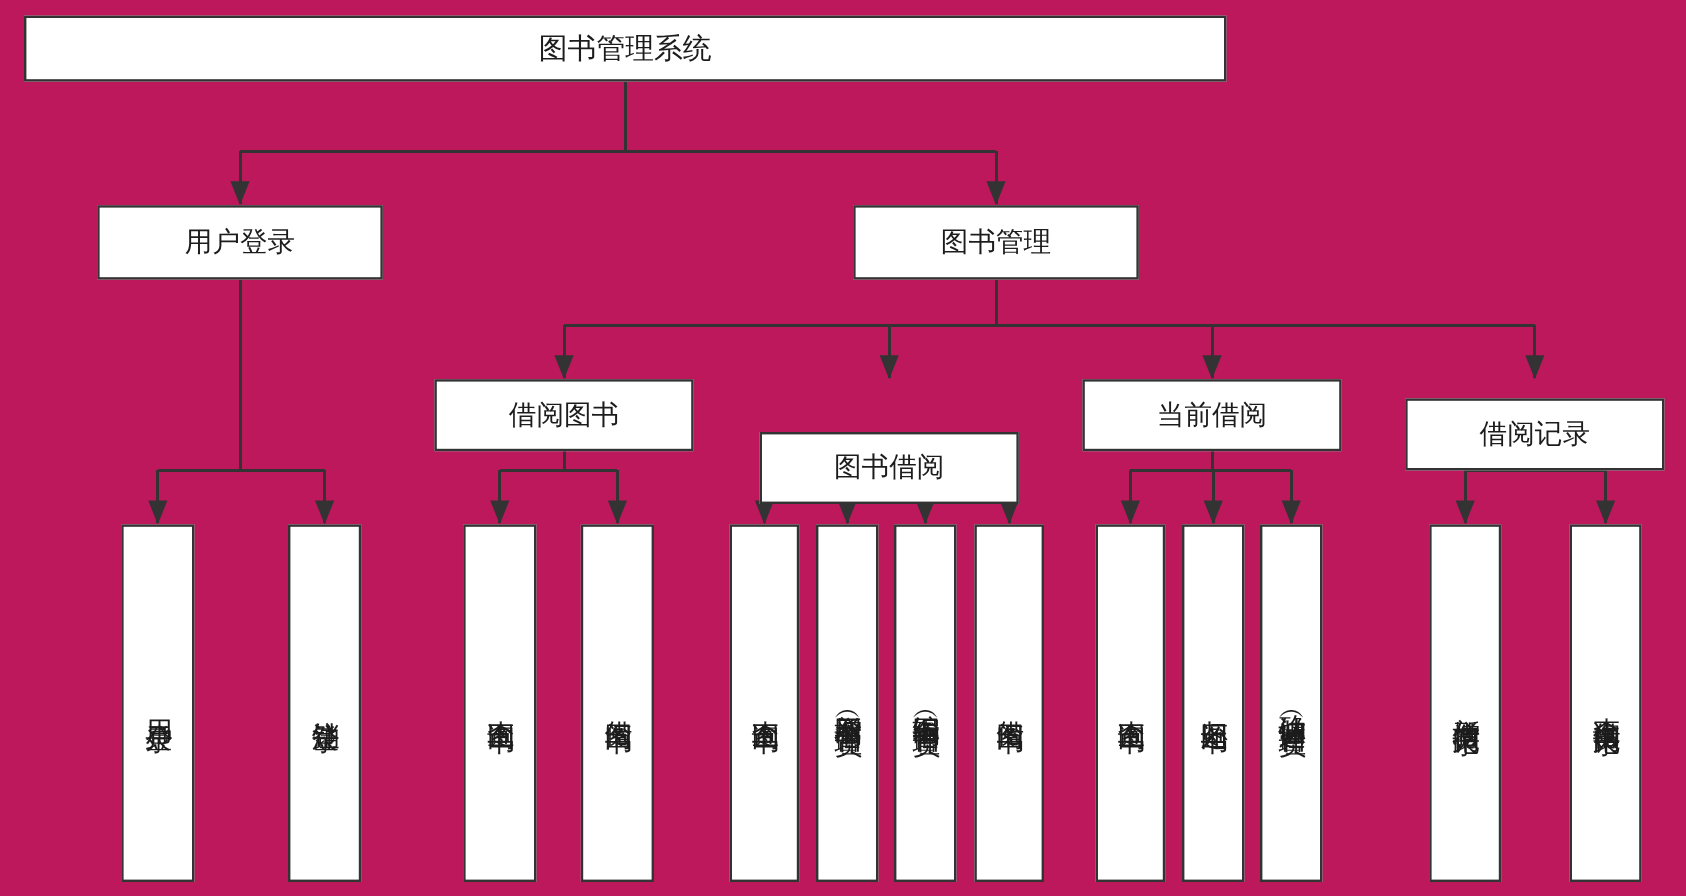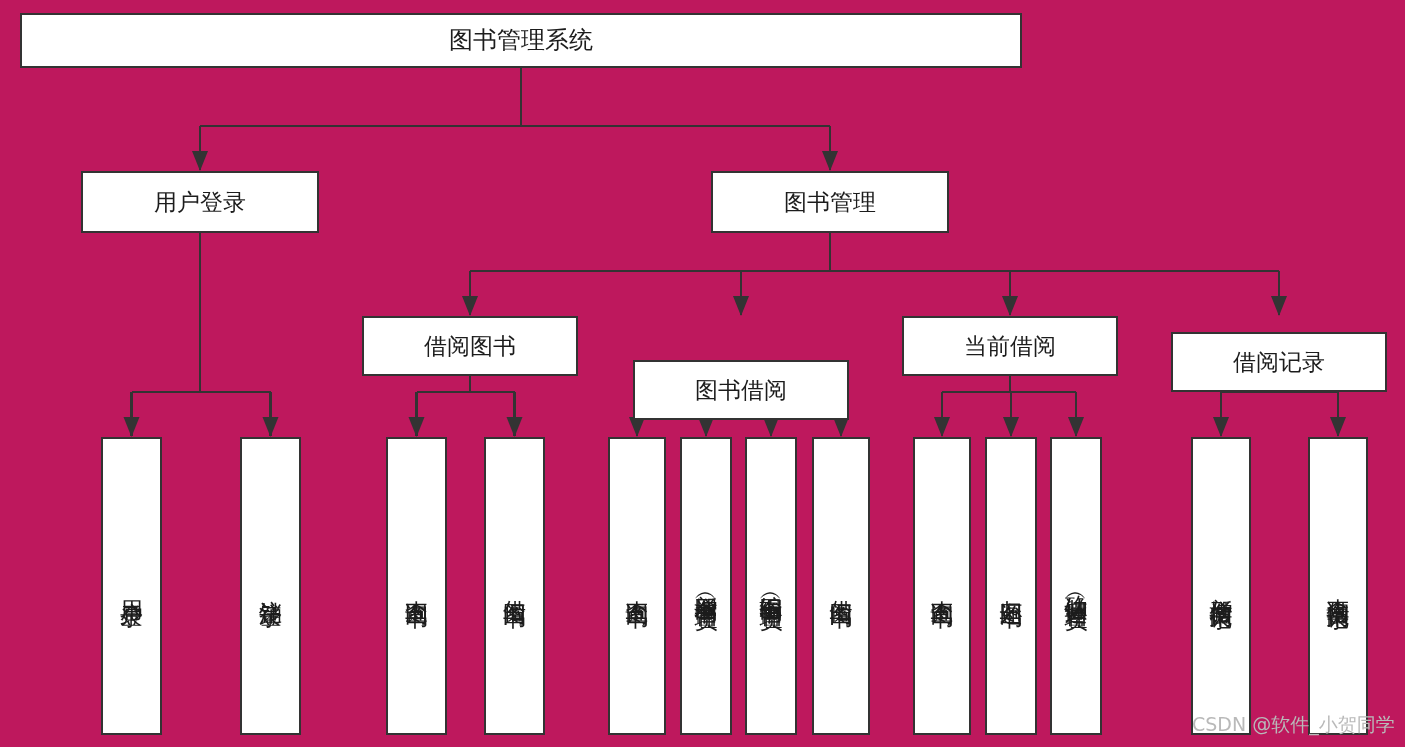--- a/index.html
+++ b/index.html
@@ -175,14 +175,13 @@
       <div class="node vertical" style="left: 1050px; top: 437px; width: 52px; height: 298px;">
         <div class="label">确认归还（管理员）</div>
       </div>
       <div class="node vertical" style="left: 1191px; top: 437px; width: 60px; height: 298px;">
         <div class="label">新增借阅记录</div>
       </div>
       <div class="node vertical" style="left: 1308px; top: 437px; width: 60px; height: 298px;">
         <div class="label">查询借阅记录</div>
       </div>
     </div>
-  <div class="watermark" style="left:1192px; top:712px;">CSDN @软件_小贺同学</div>
 </div>
 
 </body></html>

